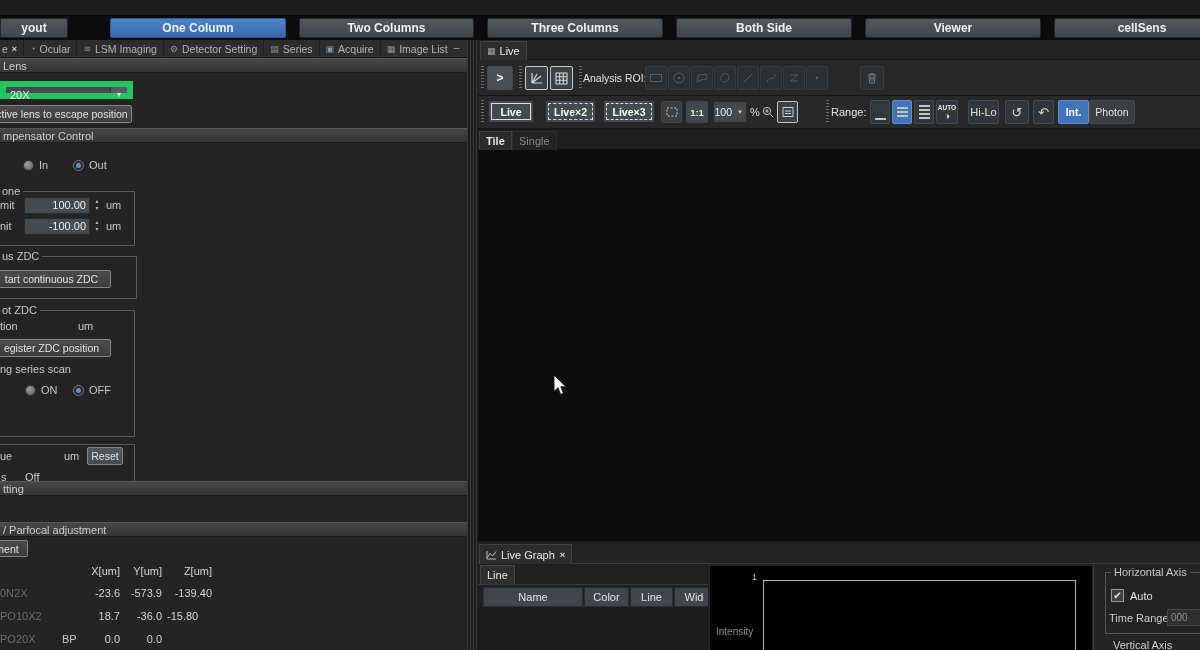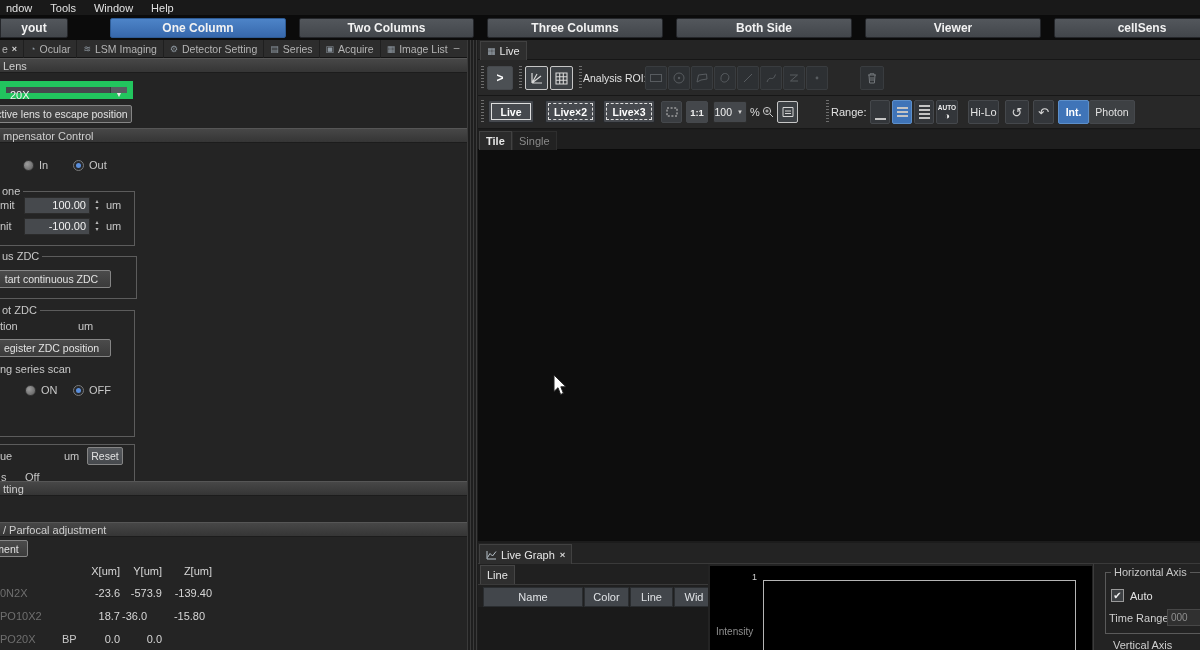--- a/index.html
+++ b/index.html
@@ -75,26 +75,20 @@
   #lg-right { position:absolute; left:615px; top:21px; width:107px; height:86px; background:#232323; border-left:1px solid #3c3c3c; }
   .chk { position:absolute; width:13px; height:13px; background:#3d4043; border:1px solid #9a9a9a;
     color:#f2f2f2; font-size:10px; line-height:11px; text-align:center; }
   .smalltext { font-size:10px; }
 </style>
 </head>
 <body>
 
 <div id="app">
 
-  <div id="menubar">
-    <span style="margin-left:-3px">ndow</span>
-    <span>Tools</span>
-    <span>Window</span>
-    <span>Help</span>
-  </div>
 
   <div id="layoutbar">
     <div class="lbtn" style="left:0;width:68px;border-radius:0 2px 2px 0">yout</div>
     <div class="lbtn sel" style="left:110px;width:176px">One Column</div>
     <div class="lbtn" style="left:299px;width:175px">Two Columns</div>
     <div class="lbtn" style="left:487px;width:176px">Three Columns</div>
     <div class="lbtn" style="left:676px;width:176px">Both Side</div>
     <div class="lbtn" style="left:865px;width:176px">Viewer</div>
     <div class="lbtn" style="left:1054px;width:176px">cellSens</div>
   </div>
@@ -207,22 +201,22 @@
 
     <div>
       <span class="tcell" style="left:0;top:529px;color:#6f6f6f">0N2X</span>
       <span class="tcell" style="left:80px;top:529px;width:40px;text-align:right;color:#d6d6d6">-23.6</span>
       <span class="tcell" style="left:122px;top:529px;width:40px;text-align:right;color:#d6d6d6">-573.9</span>
       <span class="tcell" style="left:167px;top:529px;width:45px;text-align:right;color:#d6d6d6">-139.40</span>
     </div>
     <div>
       <span class="tcell" style="left:0;top:552px;color:#6f6f6f">PO10X2</span>
       <span class="tcell" style="left:80px;top:552px;width:40px;text-align:right;color:#d6d6d6">18.7</span>
-      <span class="tcell" style="left:122px;top:552px;width:40px;text-align:left;color:#d6d6d6">-36.0</span>
-      <span class="tcell" style="left:167px;top:552px;width:45px;text-align:center;color:#d6d6d6">-15.80</span>
+      <span class="tcell" style="left:122px;top:552px;width:40px;text-align:right;color:#d6d6d6">-36.0</span>
+      <span class="tcell" style="left:167px;top:552px;width:45px;text-align:left;color:#d6d6d6">-15.80</span>
     </div>
     <div>
       <span class="tcell" style="left:0;top:575px;color:#6f6f6f">PO20X</span>
       <span class="tcell" style="left:62px;top:575px;color:#c9c9c9">BP</span>
       <span class="tcell" style="left:80px;top:575px;width:40px;text-align:right;color:#d6d6d6">0.0</span>
       <span class="tcell" style="left:122px;top:575px;width:40px;text-align:right;color:#d6d6d6">0.0</span>
       <span class="tcell" style="left:167px;top:594px;width:45px;text-align:left;color:#d6d6d6">0.00</span>
     </div>
   </div>
 

